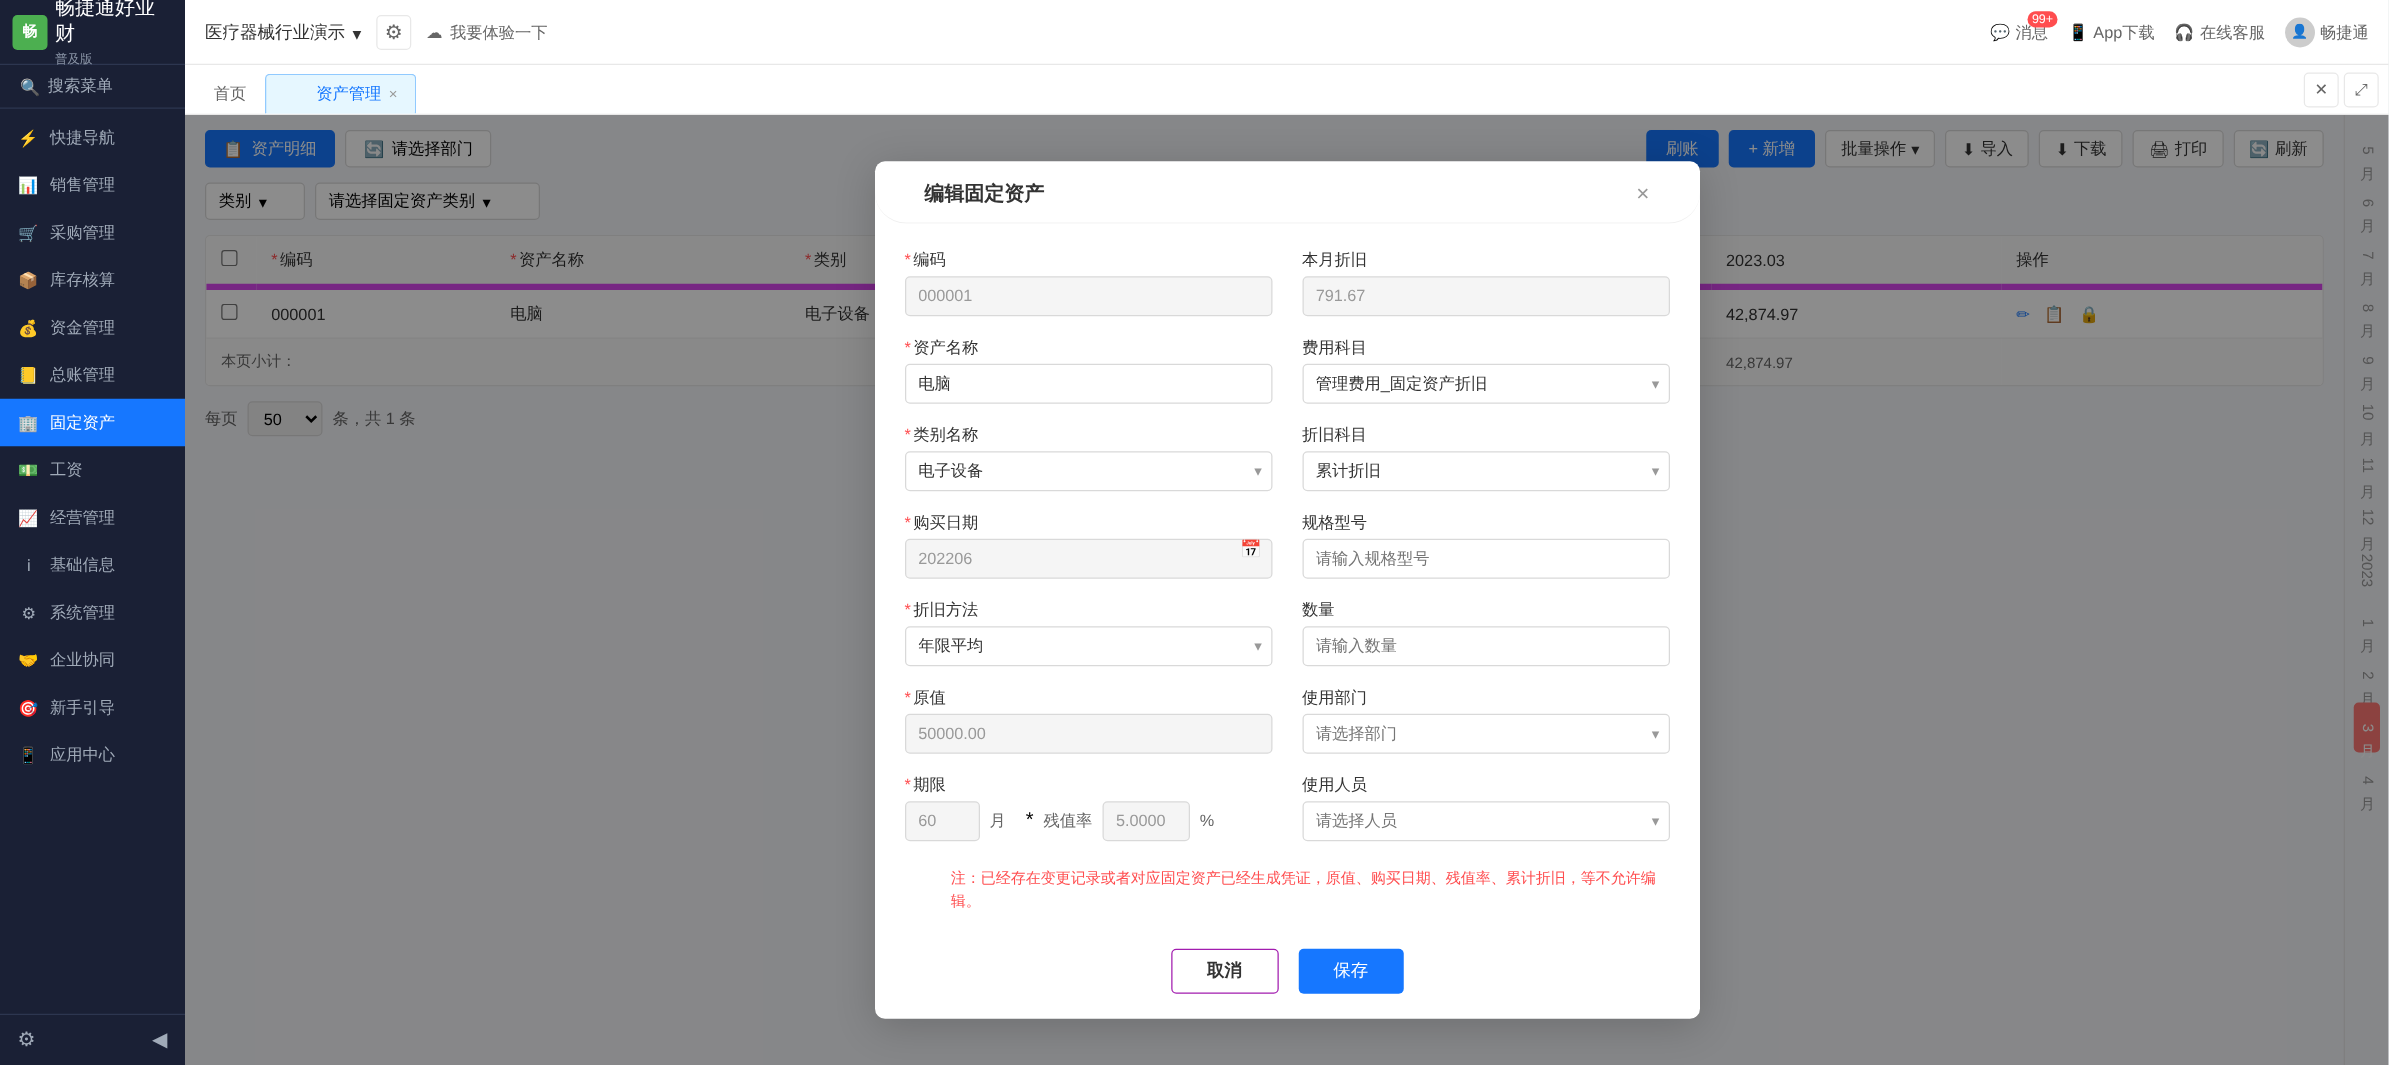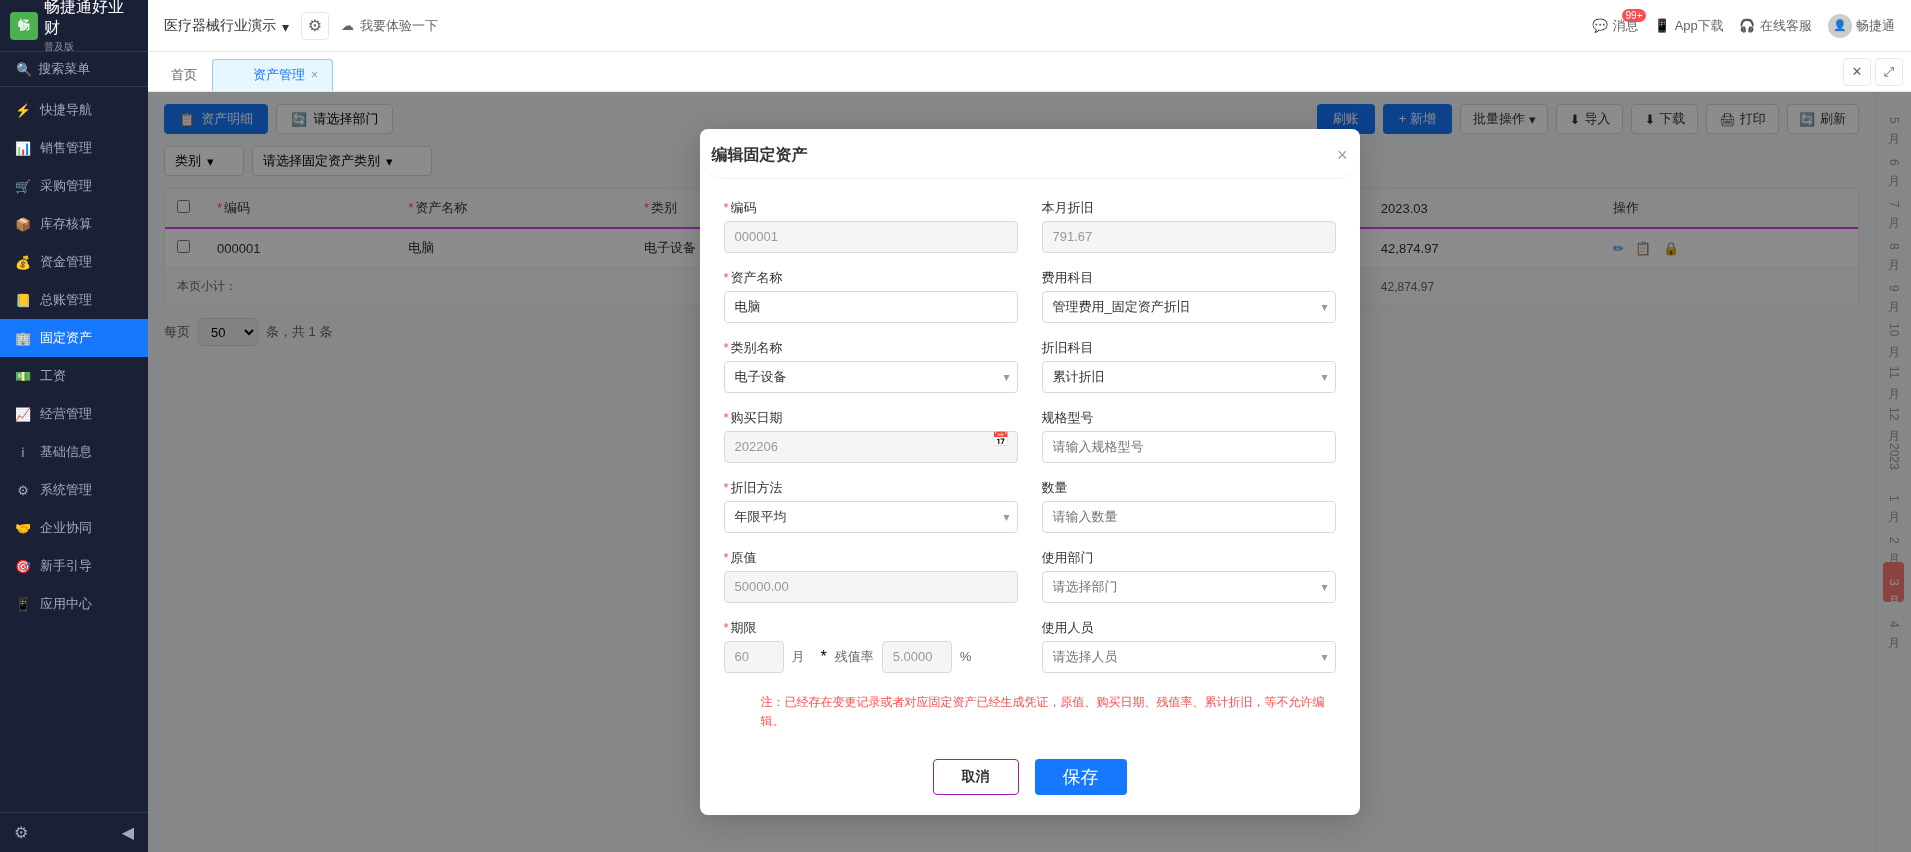--- a/index.html
+++ b/index.html
@@ -181,21 +181,21 @@
       background: #fff;
       display: flex;
       align-items: center;
       gap: 6px;
       cursor: pointer;
       min-width: 80px;
     }
 
     .table-wrap { background: #fff; border-radius: 4px; border: 1px solid #e8e8e8; overflow: hidden; }
     table { width: 100%; border-collapse: collapse; font-size: 13px; }
-    th { background: #fafafa; padding: 10px 12px; text-align: left; border-bottom: 2px solid #d946ef; color: #333; font-weight: 500; white-space: nowrap; }
+    th { background: #fafafa; padding: 10px 12px; text-align: left; border-bottom: 5px solid #d946ef; color: #333; font-weight: 500; white-space: nowrap; }
     td { padding: 10px 12px; border-bottom: 1px solid #f0f0f0; color: #333; white-space: nowrap; }
     tr:last-child td { border-bottom: none; }
     .required-star { color: #ff4d4f; margin-right: 2px; }
 
     .subtotal-row td { background: #fafafa; color: #666; font-size: 12px; }
 
     .pagination { display: flex; align-items: center; gap: 8px; padding: 12px 0; font-size: 13px; color: #666; }
     .page-select { height: 28px; border: 1px solid #d9d9d9; border-radius: 4px; padding: 0 8px; font-size: 13px; }
 
     
@@ -236,21 +236,21 @@
       background: #fff;
       border-radius: 8px;
       width: 660px;
       padding: 0;
       box-shadow: 0 6px 32px rgba(0,0,0,0.18);
     }
     .modal-header {
       display: flex;
       align-items: flex-end;
       justify-content: space-between;
-      padding: 16px 12px 12px;
+      padding: 16px 40px 12px;
       border-bottom: 1px solid #f0f0f0;
       border-radius: 25px;
     }
     .modal-title { font-size: 16px; font-weight: 600; color: #333; }
     .modal-close { cursor: pointer; color: #999; font-size: 18px; }
     .modal-body { padding: 20px 24px; }
     .form-grid { display: grid; grid-template-columns: 1fr 1fr; gap: 16px 24px; }
     .form-item { display: flex; flex-direction: column; gap: 4px; }
     .form-label { font-size: 13px; color: #333; display: flex; align-items: center; }
     .form-label .req { color: #ff4d4f; margin-right: 2px; }
@@ -298,21 +298,21 @@
       cursor: pointer;
       font-weight: bold;
     }
     .btn-save {
       height: 36px;
       padding: 0 28px;
       border: none;
       border-radius: 4px;
       background: #1677ff;
       color: #fff;
-      font-size: 18px;
+      font-size: 14px;
       cursor: pointer;
     }
     .date-input-wrap { position: relative; display: flex; align-items: flex-start; }
     .date-input-wrap .form-input { padding-right: 28px; }
     .date-icon { position: absolute; right: 8px; color: #999; font-size: 14px; cursor: pointer; }
   </style>
 </head>
 <body>
 
 <div class="sidebar">

